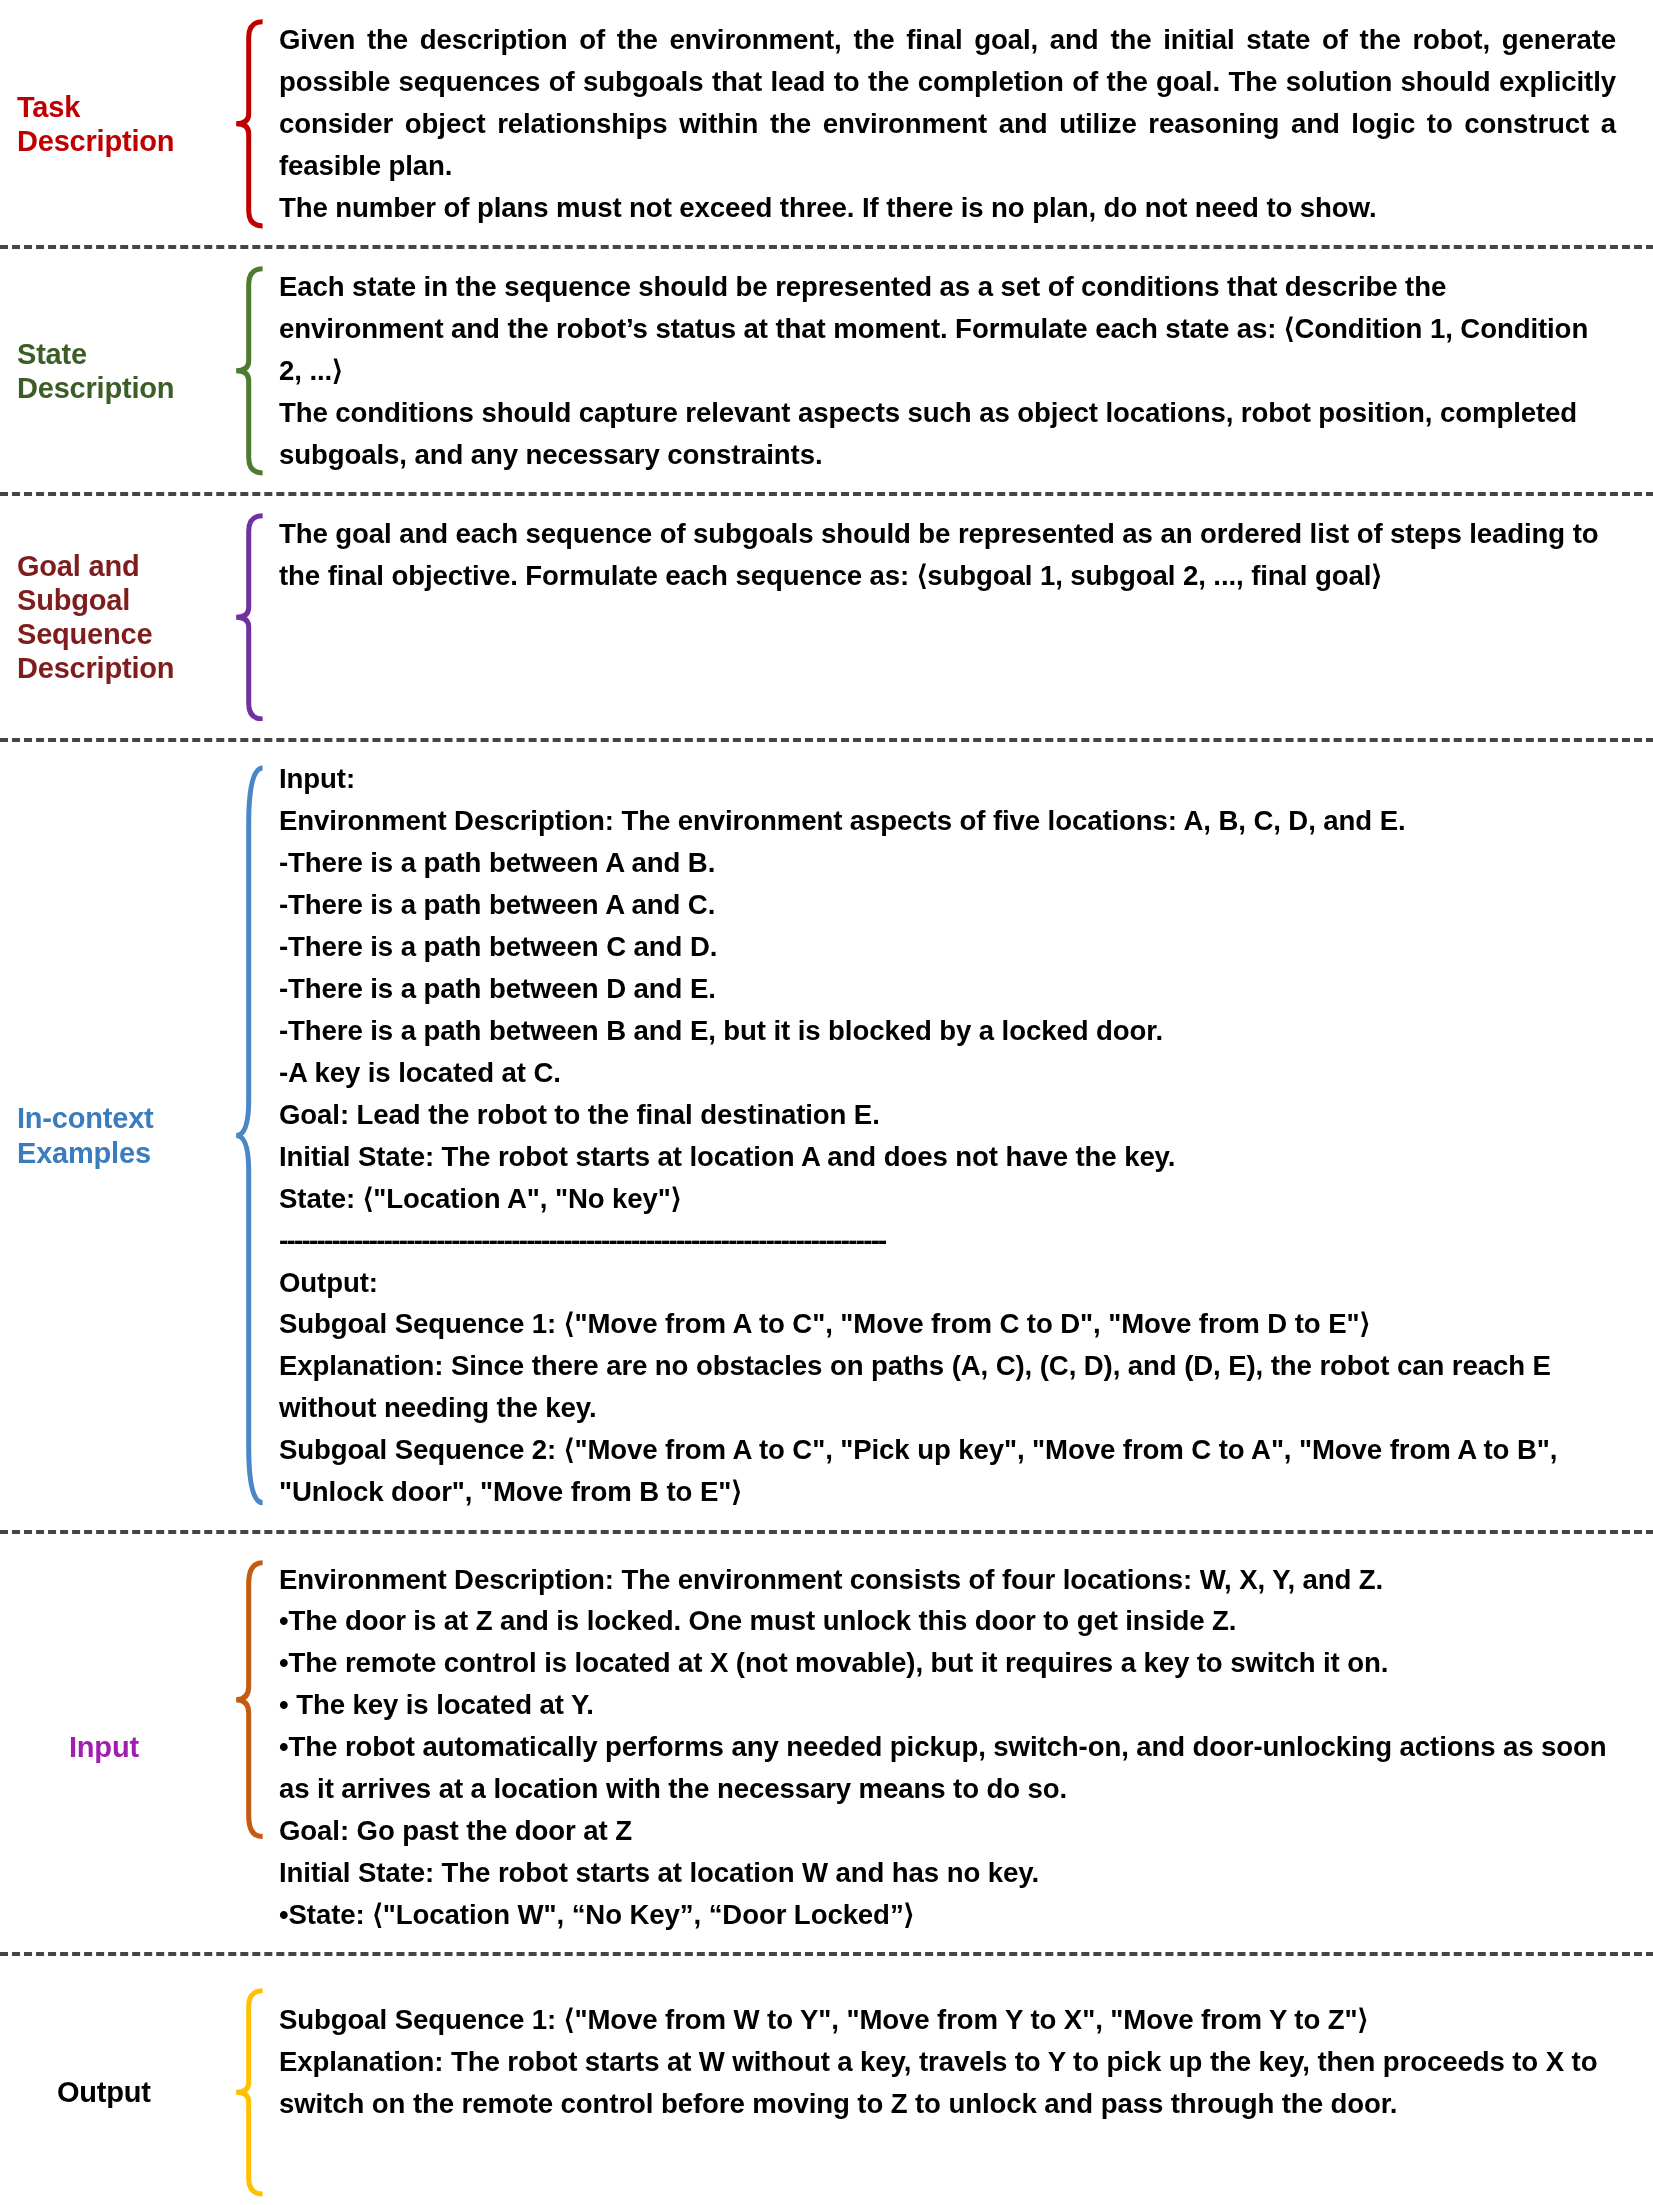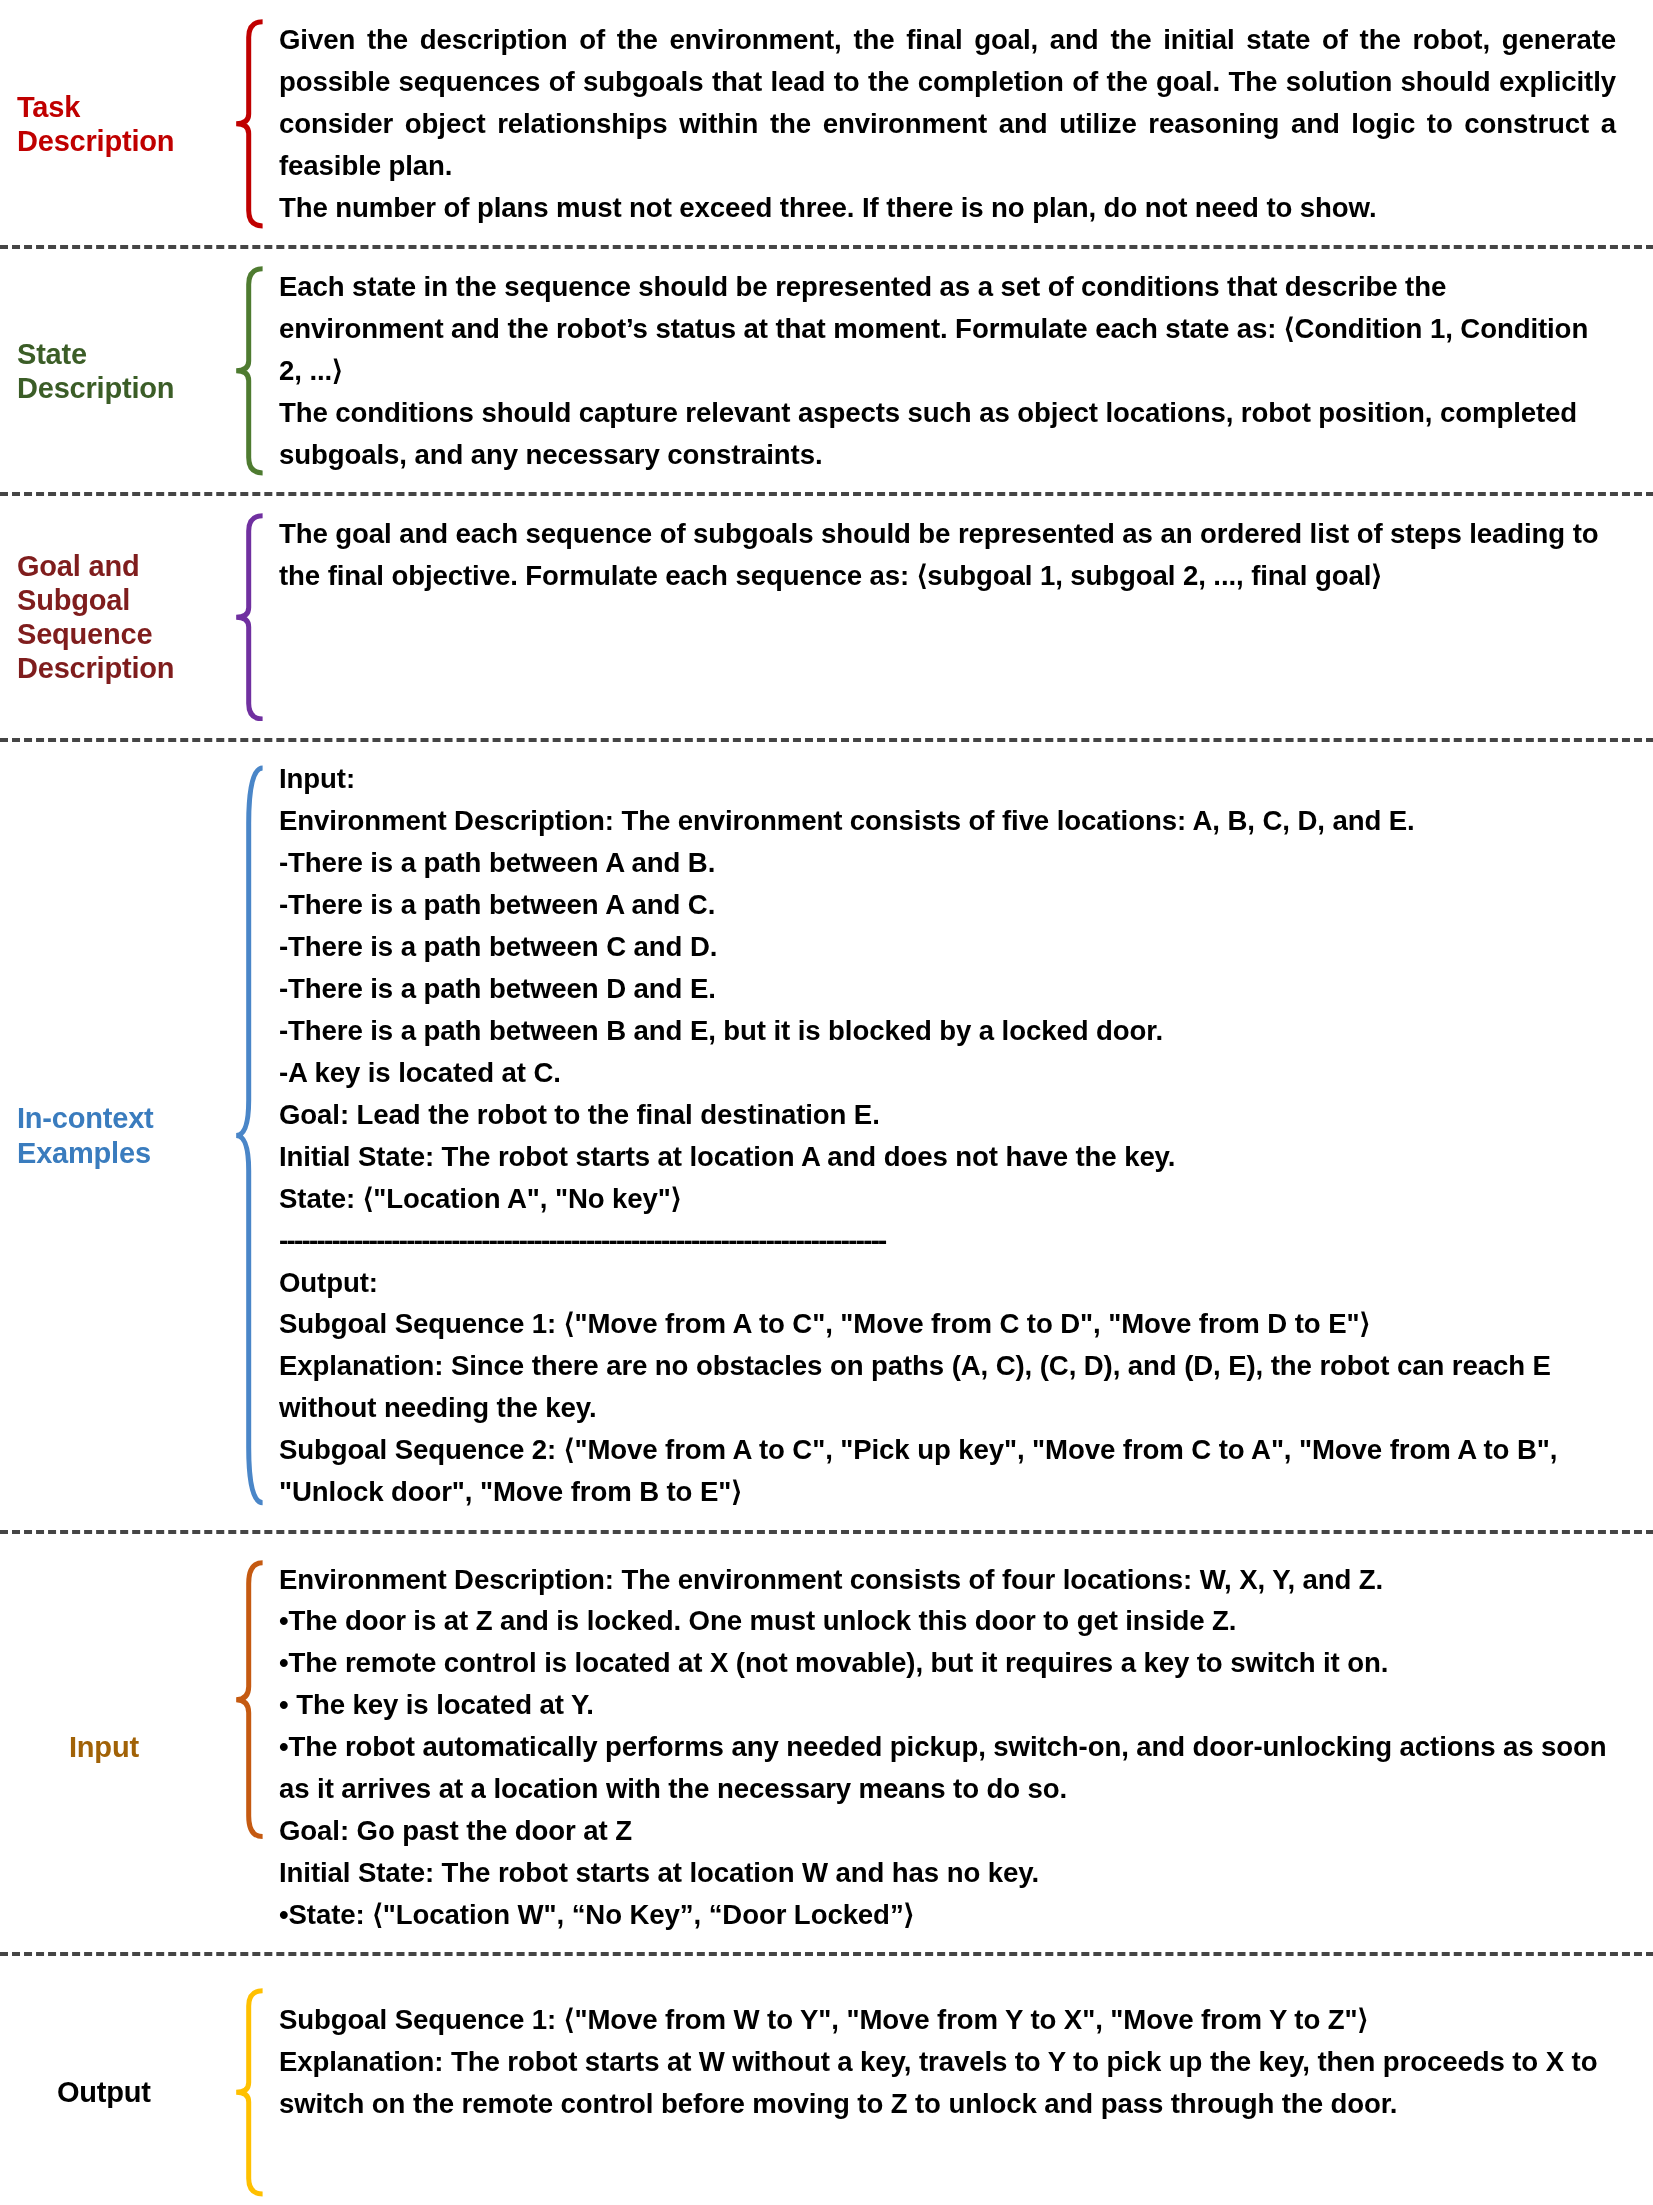--- a/index.html
+++ b/index.html
@@ -181,21 +181,21 @@
       <div class="label-text" style="color:#3A7CBE; white-space:pre-line;">In-context
 Examples</div>
     </div>
     <div class="brace-col">
       <svg viewBox="0 0 46 300" preserveAspectRatio="none" aria-hidden="true">
         <path d="M44 4 Q24 4 24 26 L24 136 Q24 150 6 150 Q24 150 24 164 L24 274 Q24 296 44 296" fill="none" stroke="#4A86C8" stroke-width="5" vector-effect="non-scaling-stroke"></path>
       </svg>
     </div>
     <div class="body-col">
       <p class="ptext">Input:</p>
-      <p class="ptext">Environment Description: The environment consists of five locations: A, B, C, D, and E.</p>
+      <p class="ptext">Environment Description: The environment aspects of five locations: A, B, C, D, and E.</p>
       <p class="ptext">-There is a path between A and B.</p>
       <p class="ptext">-There is a path between A and C.</p>
       <p class="ptext">-There is a path between C and D.</p>
       <p class="ptext">-There is a path between D and E.</p>
       <p class="ptext">-There is a path between B and E, but it is blocked by a locked door.</p>
       <p class="ptext">-A key is located at C.</p>
       <p class="ptext">Goal: Lead the robot to the final destination E.</p>
       <p class="ptext">Initial State: The robot starts at location A and does not have the key.</p>
       <p class="ptext">State: ⟨"Location A", "No key"⟩</p>
       <span class="dashline-inner">---------------------------------------------------------------------------------</span>
@@ -205,21 +205,21 @@
       <p class="ptext">Subgoal Sequence 2: ⟨"Move from A to C", "Pick up key", "Move from C to A", "Move from A to B", "Unlock door", "Move from B to E"⟩</p>
     </div>
   </div>
 
   <div class="spacer-sm"></div>
   <div class="divider"></div>
   <div class="spacer-md"></div>
 
   <div class="section">
     <div class="label-col" style="align-items:center;">
-      <div class="label-text" style="color:#a16207; white-space:pre-line; padding-left:52px;text-align:right;">Input</div>
+      <div class="label-text" style="color:#a21caf; white-space:pre-line; padding-left:52px;text-align:right;">Input</div>
     </div>
     <div class="brace-col" style="padding-bottom:103px;">
       <svg viewBox="0 0 46 300" preserveAspectRatio="none" aria-hidden="true">
         <path d="M44 4 Q24 4 24 26 L24 136 Q24 150 6 150 Q24 150 24 164 L24 274 Q24 296 44 296" fill="none" stroke="#C55A11" stroke-width="5" vector-effect="non-scaling-stroke"></path>
       </svg>
     </div>
     <div class="body-col">
       <p class="ptext">Environment Description: The environment consists of four locations: W, X, Y, and Z.</p>
       <p class="ptext">•The door is at Z and is locked. One must unlock this door to get inside Z.</p>
       <p class="ptext">•The remote control is located at X (not movable), but it requires a key to switch it on.</p>

